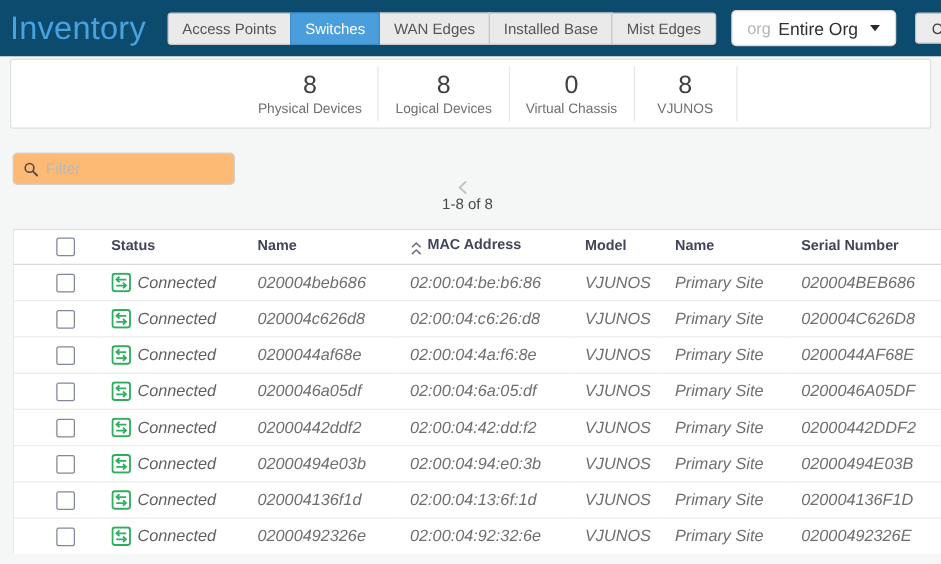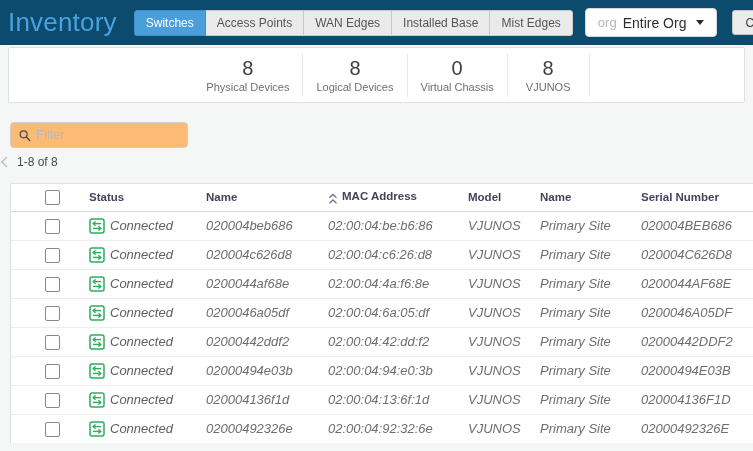--- a/index.html
+++ b/index.html
@@ -71,22 +71,22 @@
   }
   .filter-box input {
     border:none; outline:none; background:transparent;
     font-family:"Liberation Sans", sans-serif;
     font-size:12.5px; color:#444; width:100%; margin-left:6px;
   }
   .filter-box input::placeholder { color:#b8b8b8; }
 
   
   .pagination {
-    display:flex; align-items:center; 
-    margin:6px 5px 0 0; height:16px;
+    display:flex; align-items:center; justify-content:flex-end;
+    margin:6px 5px 0 0; height:16px;flex-direction:column;
   }
   .page-prev { display:flex; align-items:center; margin-right:9px; cursor:pointer; }
   .page-range { font-size:12px; color:#4a4a4a; }
 
   
   .table-card {
     margin:13px 0 0 10px; width:755px;
     background:#fff; border:1px solid #e0e0e0; border-bottom:none;
     border-radius:2px 2px 0 0;
   }
@@ -115,25 +115,25 @@
   .mac-header { display:flex; align-items:flex-start; }
   .sort-icon { display:inline-flex; margin-right:4px; margin-top:3px; }
 </style>
 </head>
 <body>
 
 <div class="topbar">
   <div class="page-title">Inventory</div>
 
   <div class="tabs">
+    <div class="tab">
+        <span>Access Points</span>
+      </div>
     <div class="tab active">
         <span>Switches</span>
-      </div>
-    <div class="tab">
-        <span>Access Points</span>
       </div>
     <div class="tab">
         <span>WAN Edges</span>
       </div>
     <div class="tab">
         <span>Installed Base</span>
       </div>
     <div class="tab">
         <span>Mist Edges</span>
       </div>

